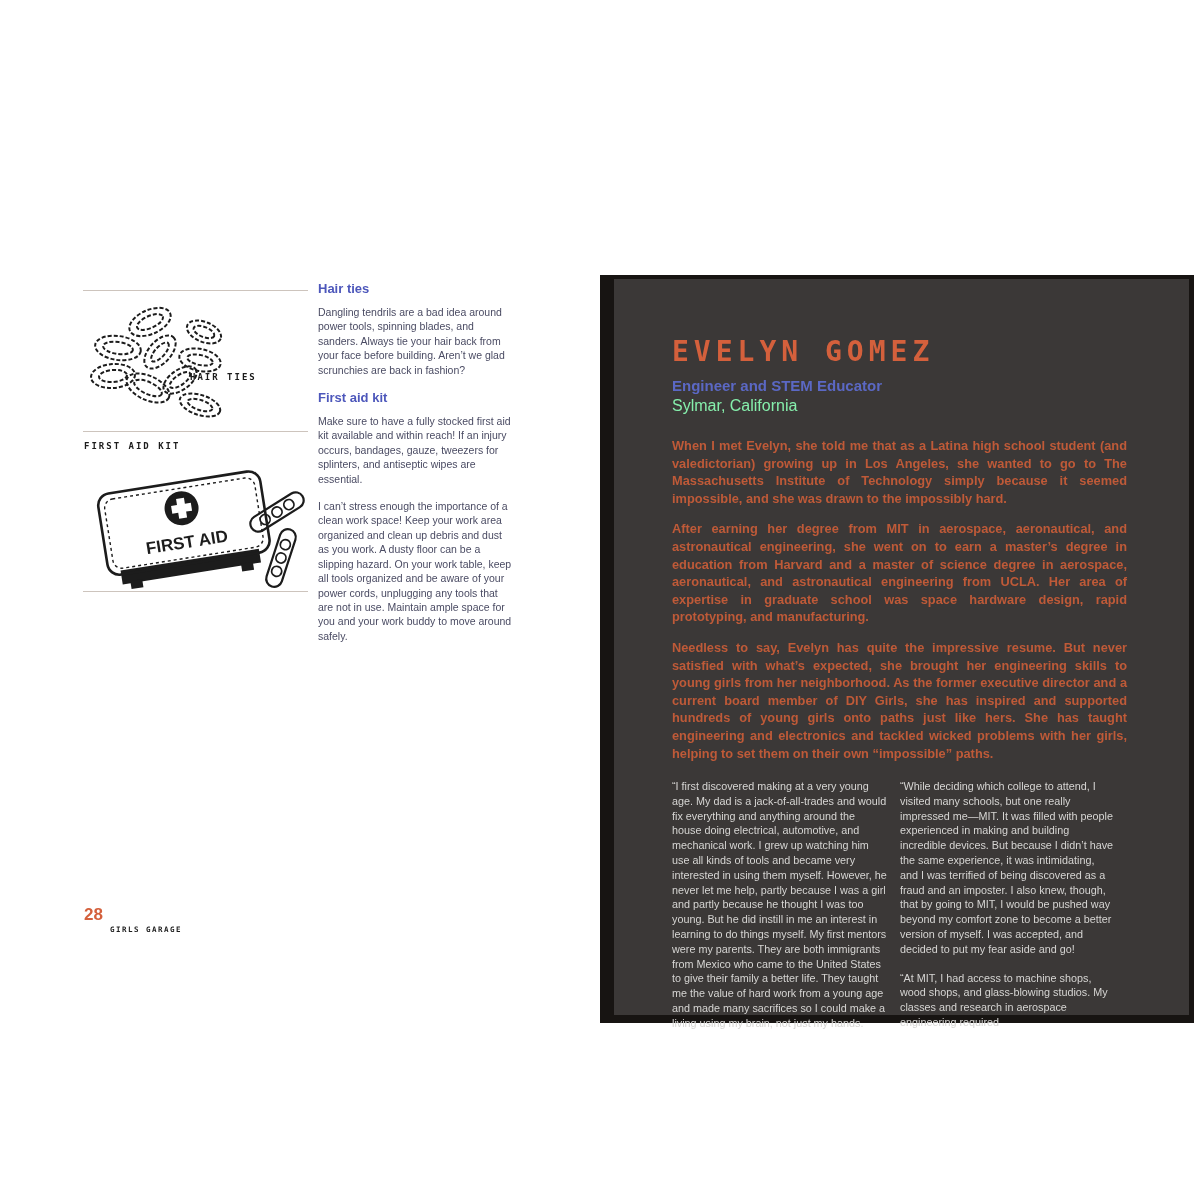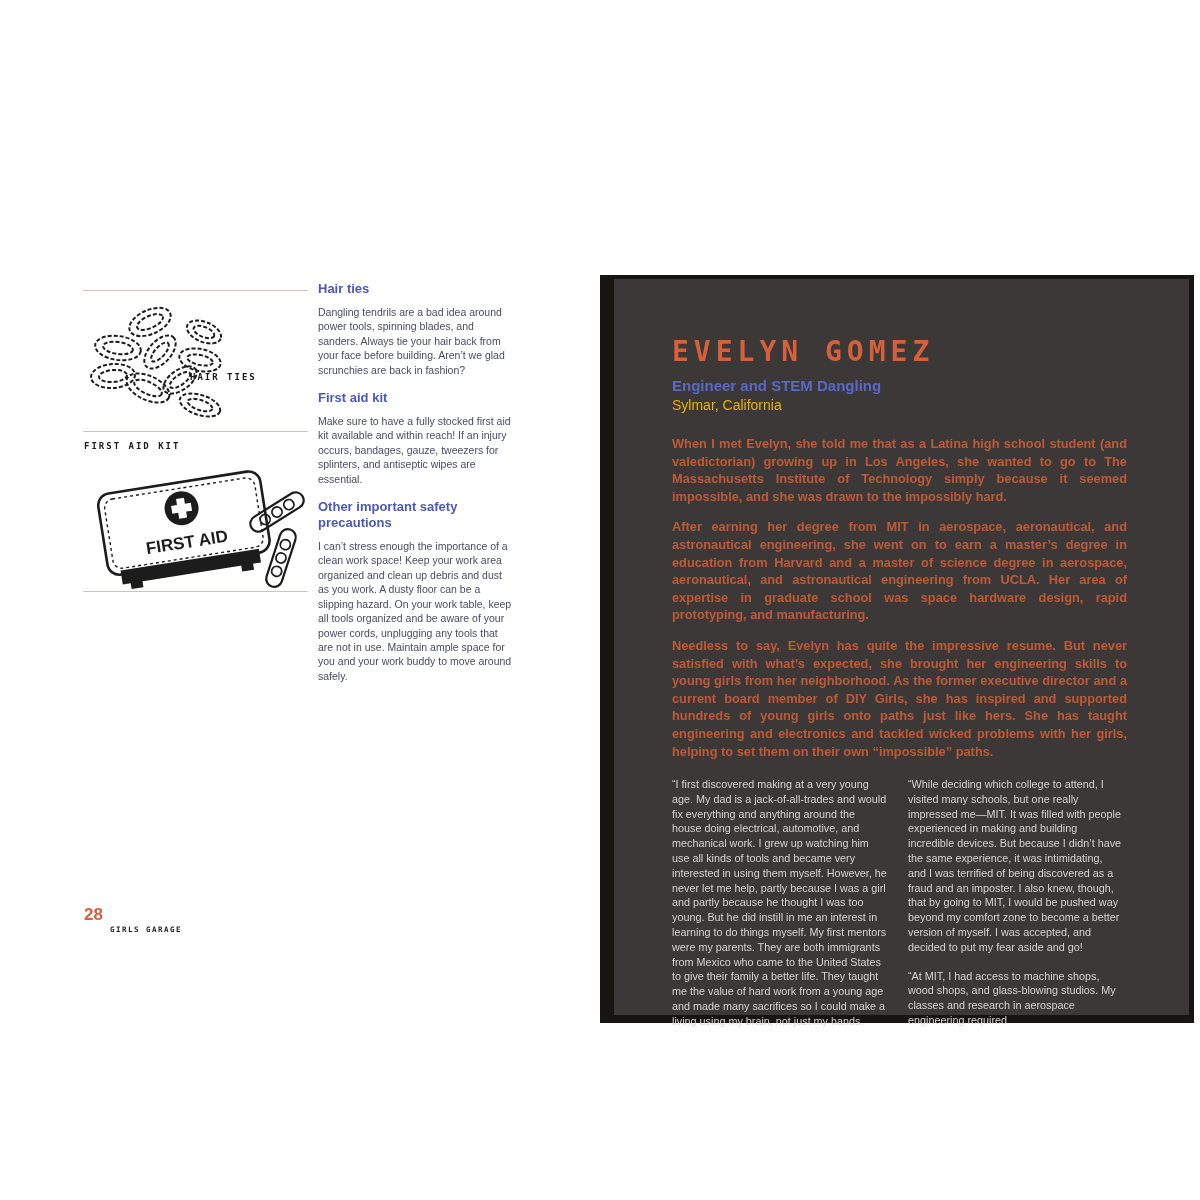--- a/index.html
+++ b/index.html
@@ -34,27 +34,27 @@
 
   
   #dark-page { position:absolute; left:600px; top:227px; width:594px; height:748px;
       background:#3b3837; border-style:solid; border-color:#171412;
       border-width:4px 5px 8px 14px;margin-top:48px; }
   #dark-inner { position:relative; width:100%; height:100%; padding:56px 62px 0 58px; }
 
   #profile-name { font-family:"DejaVu Sans Mono", monospace; font-size:28px; font-weight:bold;
       letter-spacing:5px; color:#d4603c; }
   #profile-role { margin-top:9px; font-size:15px; font-weight:bold; color:#5b68c4; }
-  #profile-location { margin-top:3px; font-size:14px; color:#eab308; }
+  #profile-location { margin-top:3px; font-size:16px; color:#86efac; }
 
   #intro-block { margin-top:22px; }
   .intro-p { font-size:12.8px; font-weight:600; line-height:17.6px; color:#bf5a38;
       text-align:justify; margin-bottom:13px; }
 
-  #interview-cols { display:flex; gap:21px; margin-top:17px; }
+  #interview-cols { display:flex; gap:13px; margin-top:17px; }
   .int-col { width:215px; }
   .int-p { font-size:10.8px; line-height:14.8px; color:#d6d5d3; margin-bottom:14px; }
 
   svg .sk { fill:none; stroke:#1c1c1c; }
 </style>
 </head>
 <body>
 
 <div id="canvas">
 
@@ -118,33 +118,32 @@
 
   <div class="rule" id="rule-3"></div>
 
   <div id="left-text-col">
     <div class="lp-heading">Hair ties</div>
     <div class="lp-body">Dangling tendrils are a bad idea around power tools, spinning blades, and sanders. Always tie your hair back from your face before building. Aren’t we glad scrunchies are back in fashion?</div>
 
     <div class="lp-heading">First aid kit</div>
     <div class="lp-body">Make sure to have a fully stocked first aid kit available and within reach! If an injury occurs, bandages, gauze, tweezers for splinters, and antiseptic wipes are essential.</div>
 
-    <div class="lp-heading">Other important safety precautions</div>
     <div class="lp-body">I can’t stress enough the importance of a clean work space! Keep your work area organized and clean up debris and dust as you work. A dusty floor can be a slipping hazard. On your work table, keep all tools organized and be aware of your power cords, unplugging any tools that are not in use. Maintain ample space for you and your work buddy to move around safely.</div>
   </div>
 
   <div id="left-footer">
     <span id="page-number">28</span>
     <span id="book-title">GIRLS GARAGE</span>
   </div>
 
   <div id="dark-page">
     <div id="dark-inner">
       <div id="profile-name">EVELYN GOMEZ</div>
-      <div id="profile-role">Engineer and STEM Dangling</div>
+      <div id="profile-role">Engineer and STEM Educator</div>
       <div id="profile-location">Sylmar, California</div>
 
       <div id="intro-block">
         <div class="intro-p">When I met Evelyn, she told me that as a Latina high school student (and valedictorian) growing up in Los Angeles, she wanted to go to The Massachusetts Institute of Technology simply because it seemed impossible, and she was drawn to the impossibly hard.</div>
         <div class="intro-p">After earning her degree from MIT in aerospace, aeronautical, and astronautical engineering, she went on to earn a master’s degree in education from Harvard and a master of science degree in aerospace, aeronautical, and astronautical engineering from UCLA. Her area of expertise in graduate school was space hardware design, rapid prototyping, and manufacturing.</div>
         <div class="intro-p">Needless to say, Evelyn has quite the impressive resume. But never satisfied with what’s expected, she brought her engineering skills to young girls from her neighborhood. As the former executive director and a current board member of DIY Girls, she has inspired and supported hundreds of young girls onto paths just like hers. She has taught engineering and electronics and tackled wicked problems with her girls, helping to set them on their own “impossible” paths.</div>
       </div>
 
       <div id="interview-cols">
         <div class="int-col">

